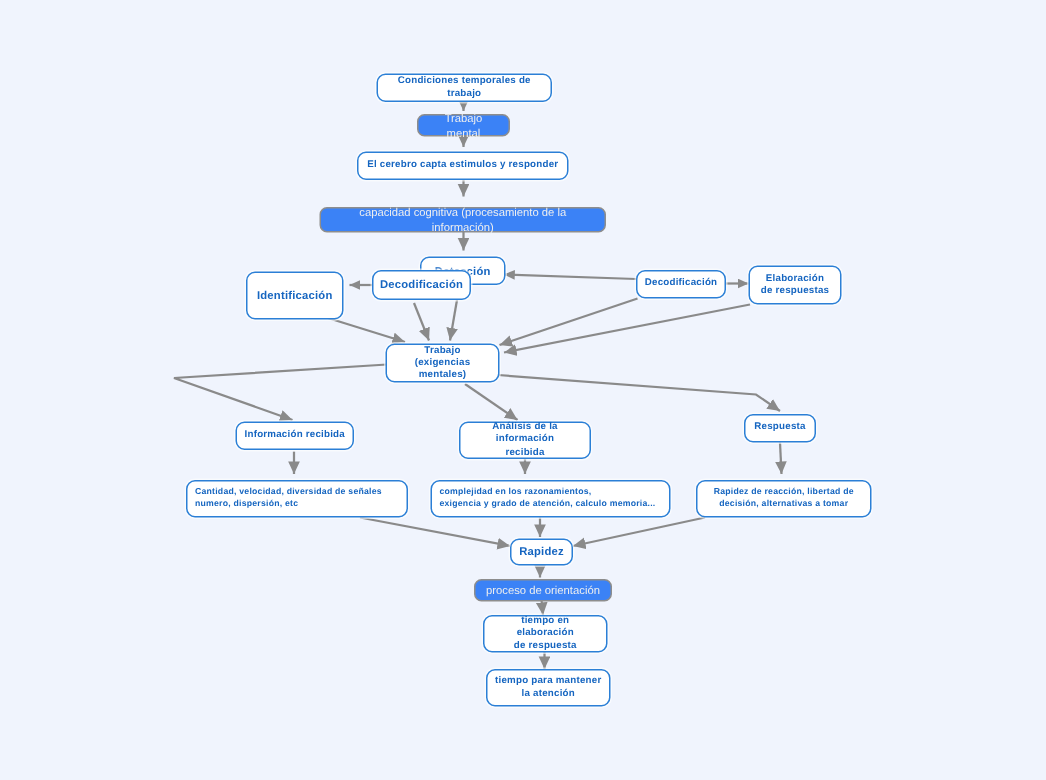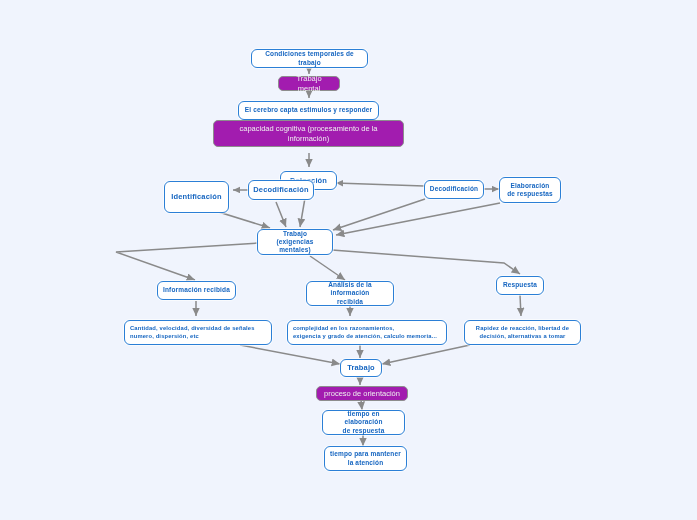--- a/index.html
+++ b/index.html
@@ -41,21 +41,21 @@
     border: 1.6px solid #2b7fd6;
     border-radius: 6px;
     color: #1565c0;
     font-weight: bold;
     font-size: 6.5px;
     letter-spacing: 0.15px;
     padding: 2px 5px;
     box-shadow: 0 0 0 1px rgba(255,255,255,0.6);
   }
   .node.gray {
-    background: #a21caf;
+    background: #3b82f6;
     border: 1px solid #8d8d8d;
     border-radius: 5px;
     color: #efefef;
     font-weight: normal;
     font-size: 7.5px;
     padding: 2px 6px;
   }
   .node.big {
     font-size: 7.5px;
   }
@@ -127,21 +127,21 @@
   </div>
 
   <div class="node gray" style="left:278px; top:76px; width:62px; height:15px;">
     <span>Trabajo mental</span>
   </div>
 
   <div class="node blue" style="left:238px; top:101px; width:141px; height:19px;">
     <span>El cerebro capta estimulos y responder</span>
   </div>
 
-  <div class="node gray" style="left:213px; top:120px; width:191px; height:27px;">
+  <div class="node gray" style="left:213px; top:138px; width:191px; height:17px;">
     <span>capacidad cognitiva (procesamiento de la información)</span>
   </div>
 
   <div class="node blue big" style="left:280px; top:171px; width:57px; height:19px;">
     <span>Detección</span>
   </div>
 
   <div class="node blue big" style="left:248px; top:180px; width:66px; height:20px;">
     <span>Decodificación</span>
   </div>
@@ -186,21 +186,21 @@
     <span>complejidad en los razonamientos,
 exigencia y grado de atención, calculo memoria...</span>
   </div>
 
   <div class="node blue small" style="left:464px; top:320px; width:117px; height:25px;">
     <span>Rapidez de reacción, libertad de
 decisión, alternativas a tomar</span>
   </div>
 
   <div class="node blue big" style="left:340px; top:359px; width:42px; height:18px;">
-    <span>Trabajo</span>
+    <span>Rapidez</span>
   </div>
 
   <div class="node gray" style="left:316px; top:386px; width:92px; height:15px;">
     <span>proceso de orientación</span>
   </div>
 
   <div class="node blue" style="left:322px; top:410px; width:83px; height:25px;">
     <span>tiempo en elaboración
 de respuesta</span>
   </div>

